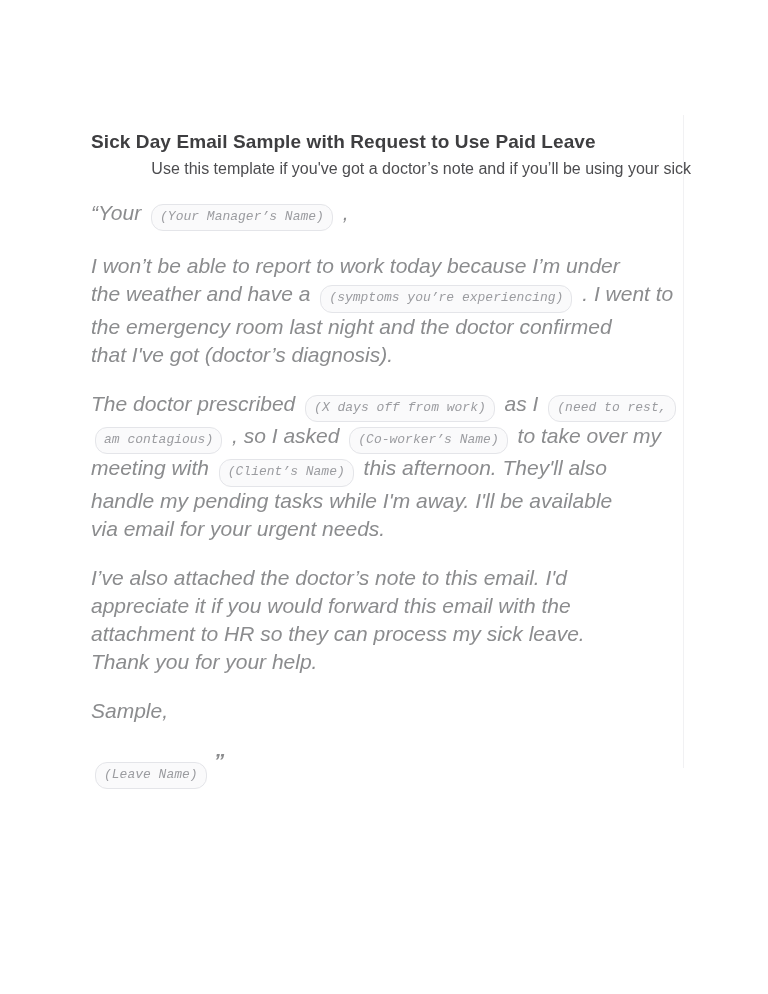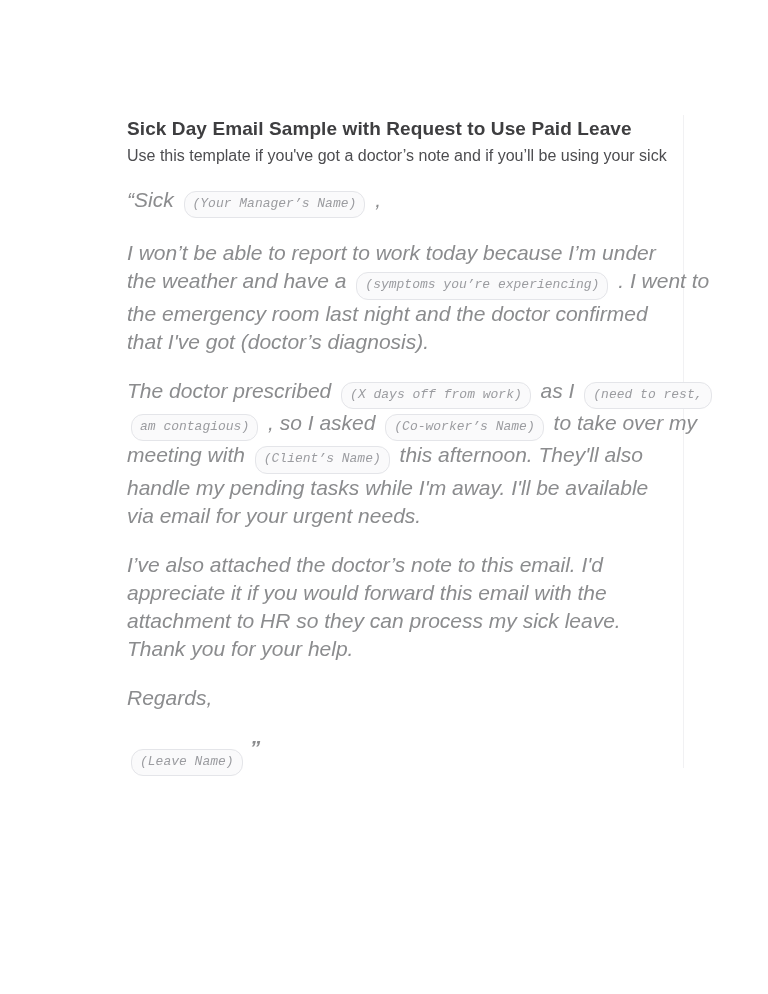--- a/index.html
+++ b/index.html
@@ -15,29 +15,29 @@
   html,body{margin:0;padding:0;background:var(--page-background);}
   body{
     width:768px;height:994px;position:relative;overflow:hidden;
     font-family:"Liberation Sans", sans-serif;
   }
   .page{position:absolute;inset:0;background:var(--page-background);}
   .edge-line{
     position:absolute;left:683px;top:115px;width:1px;height:653px;
     background:var(--edge-line);
   }
-  .content{position:absolute;left:91px;top:117px;width:600px;margin-left:36px;}
+  .content{position:absolute;left:91px;top:130px;width:600px;}
   h1.doc-title{
     margin:0 0 4px 0;
     font-size:19px;font-weight:bold;color:var(--title-text);
     line-height:1.25;letter-spacing:0.1px;
   }
   p.subtitle{
     margin:0 0 20px 0;
-    font-size:16px;color:var(--subtitle-text);line-height:1.32;
+    font-size:16px;color:var(--subtitle-text);line-height:1.32;text-align:right;
   }
   p.subtitle .line{white-space:nowrap;}
   p.para{
     margin:0 0 21px 0;
     font-style:italic;
     font-size:21px;color:var(--body-text);line-height:1.34;
   }
   .line{white-space:nowrap;}
   .chip{
     display:inline-block;
@@ -63,21 +63,21 @@
 <body>
 
 <div class="page">
   <div class="edge-line"></div>
   <div class="content">
     <h1 class="doc-title">Sick Day Email Sample with Request to Use Paid Leave</h1>
     <p class="subtitle">
       <span class="line">Use this template if you've got a doctor’s note and if you’ll be using your sick</span><br>
     </p>
     <div id="email-body">
-        <p class="para"><span class="line"><span class="">“Sick </span><span class="chip">(Your Manager’s Name)</span><span class=""> ,</span></span></p>
+        <p class="para"><span class="line"><span class="">“Your </span><span class="chip">(Your Manager’s Name)</span><span class=""> ,</span></span></p>
         <p class="para"><span class="line"><span class="">I won’t be able to report to work today because I’m under</span></span><br><span class="line"><span class="">the weather and have a </span><span class="chip">(symptoms you’re experiencing)</span><span class=""> . I went to</span></span><br><span class="line"><span class="">the emergency room last night and the doctor confirmed</span></span><br><span class="line"><span class="">that I've got (doctor’s diagnosis).</span></span></p>
         <p class="para"><span class="line"><span class="">The doctor prescribed </span><span class="chip">(X days off from work)</span><span class=""> as I </span><span class="chip">(need to rest,</span></span><br><span class="line"><span class="chip">am contagious)</span><span class=""> , so I asked </span><span class="chip">(Co-worker’s Name)</span><span class=""> to take over my</span></span><br><span class="line"><span class="">meeting with </span><span class="chip">(Client’s Name)</span><span class=""> this afternoon. They'll also</span></span><br><span class="line"><span class="">handle my pending tasks while I'm away. I'll be available</span></span><br><span class="line"><span class="">via email for your urgent needs.</span></span></p>
         <p class="para"><span class="line"><span class="">I’ve also attached the doctor’s note to this email. I'd</span></span><br><span class="line"><span class="">appreciate it if you would forward this email with the</span></span><br><span class="line"><span class="">attachment to HR so they can process my sick leave.</span></span><br><span class="line"><span class="">Thank you for your help.</span></span></p>
-        <p class="para"><span class="line"><span class="">Regards,</span></span></p>
+        <p class="para"><span class="line"><span class="">Sample,</span></span></p>
         <p class="para"><span class="line"><span class="chip">(Leave Name)</span><span class="close-quote">”</span></span></p>
       </div>
   </div>
 </div>
 
 </body></html>

